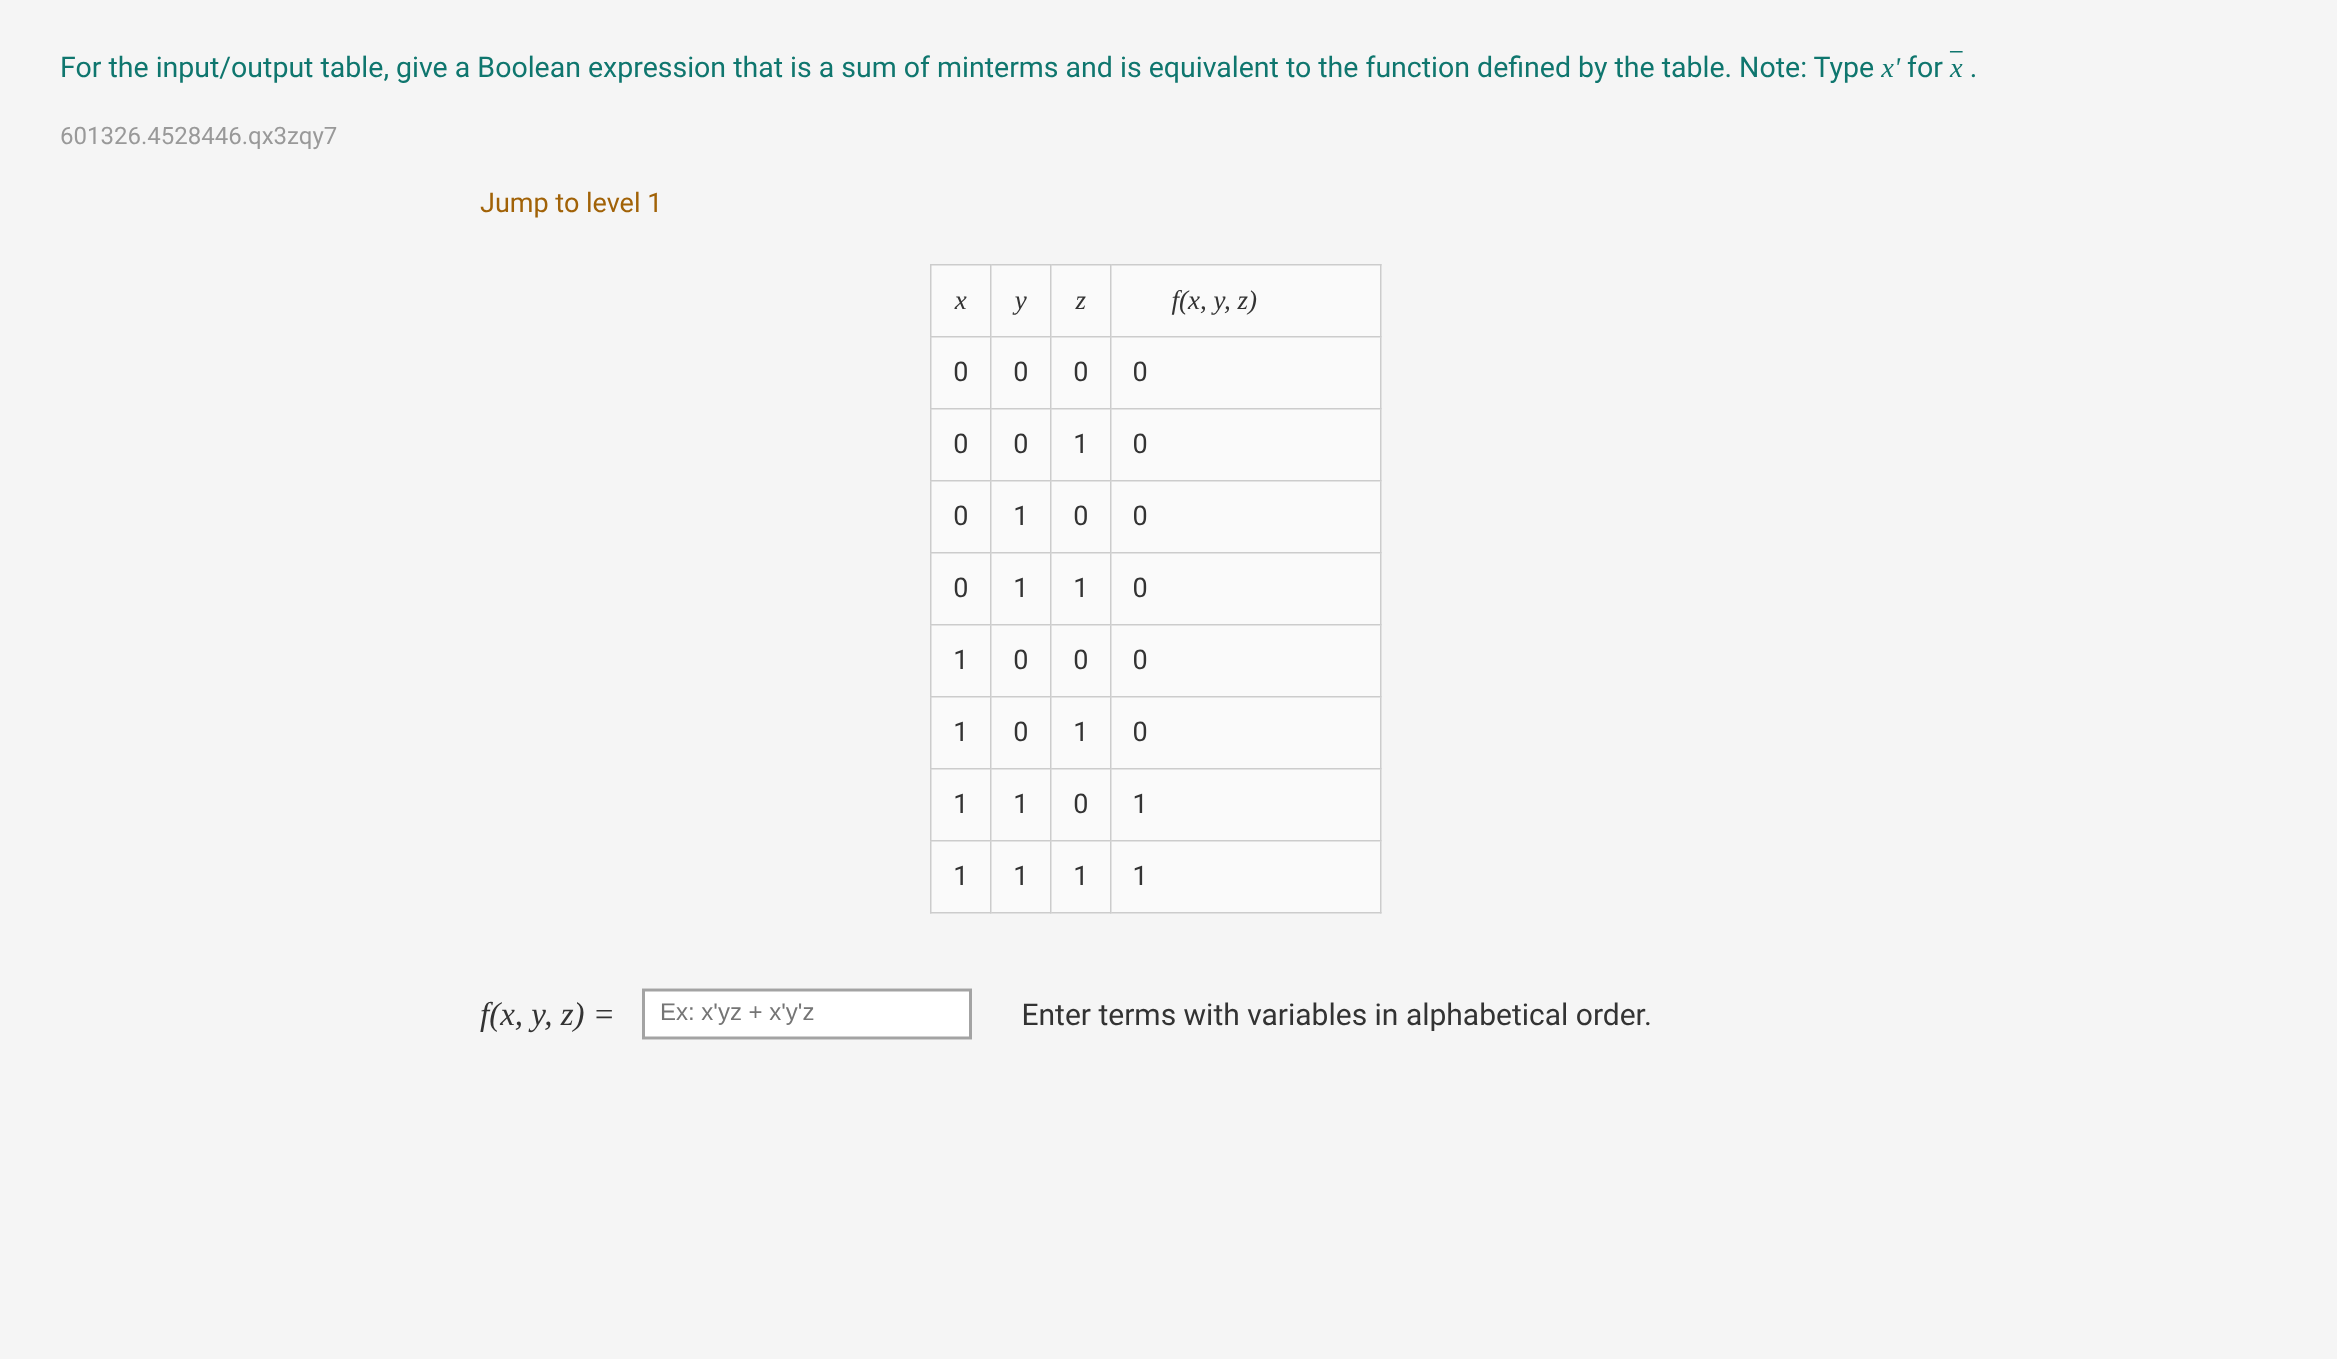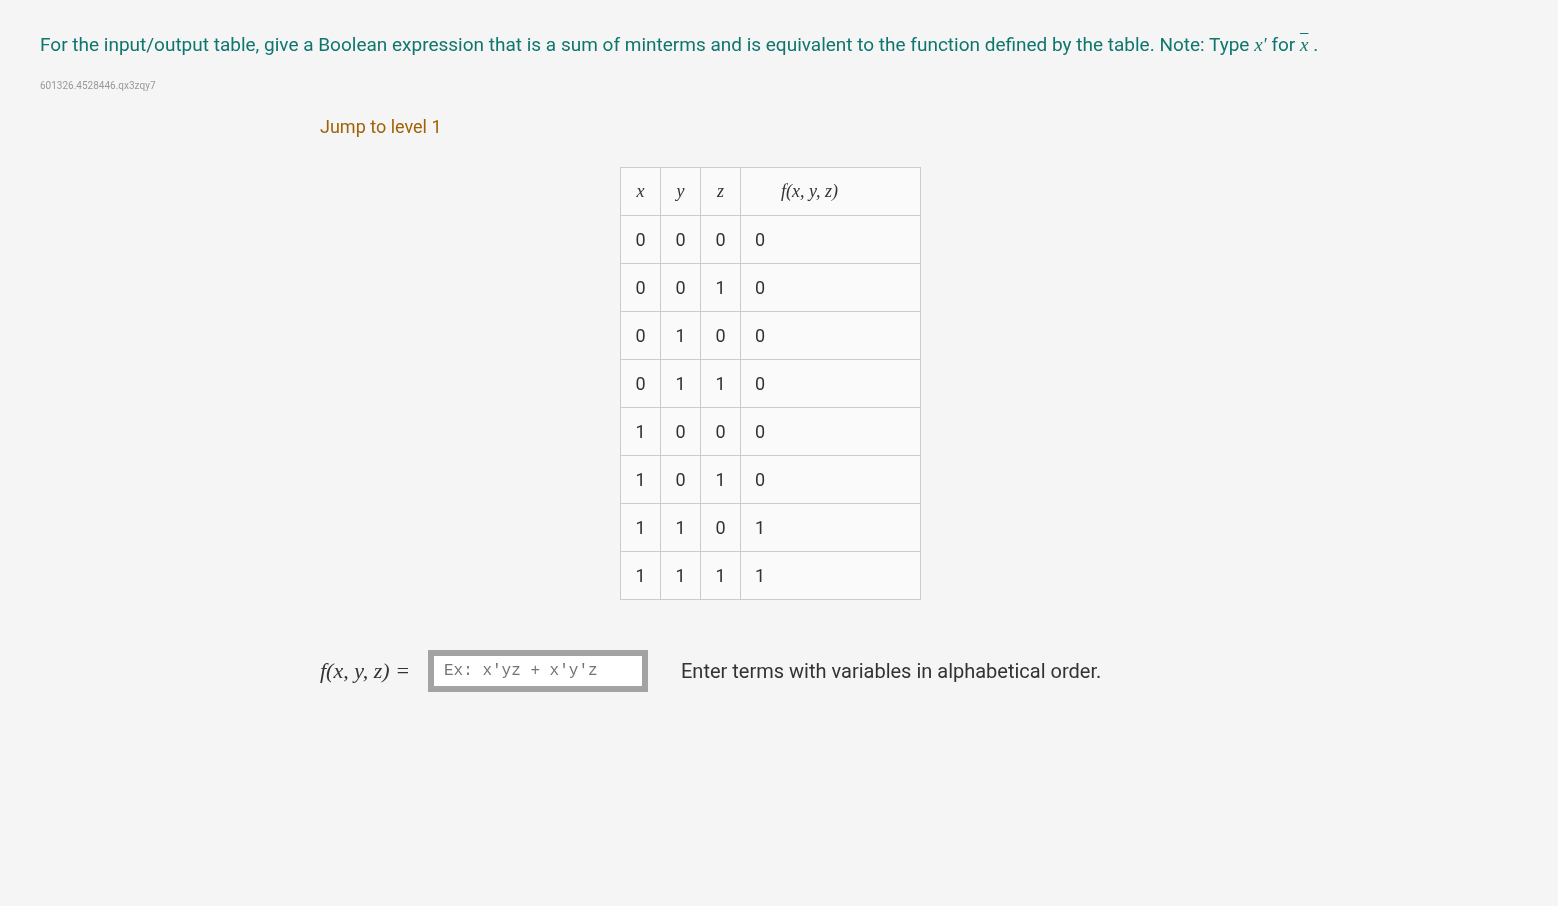--- a/index.html
+++ b/index.html
@@ -26,21 +26,21 @@
     .math-var {
       font-style: italic;
       font-family: "Times New Roman", serif;
     }
     
     .overline {
       text-decoration: overline;
     }
     
     .qid {
-      font-size: 10px;
+      font-size: 16px;
       color: #999;
       margin-bottom: 25px;
     }
     
     .content-area {
       margin-left: 280px;
     }
     
     .jump-link {
       color: #a16207;
@@ -96,25 +96,25 @@
       margin-top: 30px;
     }
     
     .function-label {
       font-style: italic;
       font-family: "Times New Roman", serif;
       font-size: 22px;
     }
     
     .answer-input {
-      border: 6px solid #a3a3a3;
+      border: 2px solid #a3a3a3;
       padding: 6px 10px;
       font-size: 16px;
       color: #888;
-      font-family: Liberation Mono, monospace;
+      font-family: Liberation Sans, sans-serif;
       width: 220px;
       background: #fff;
     }
     
     .hint-text {
       font-size: 20px;
       color: #333;
       margin-left: 15px;
     }
   </style>

